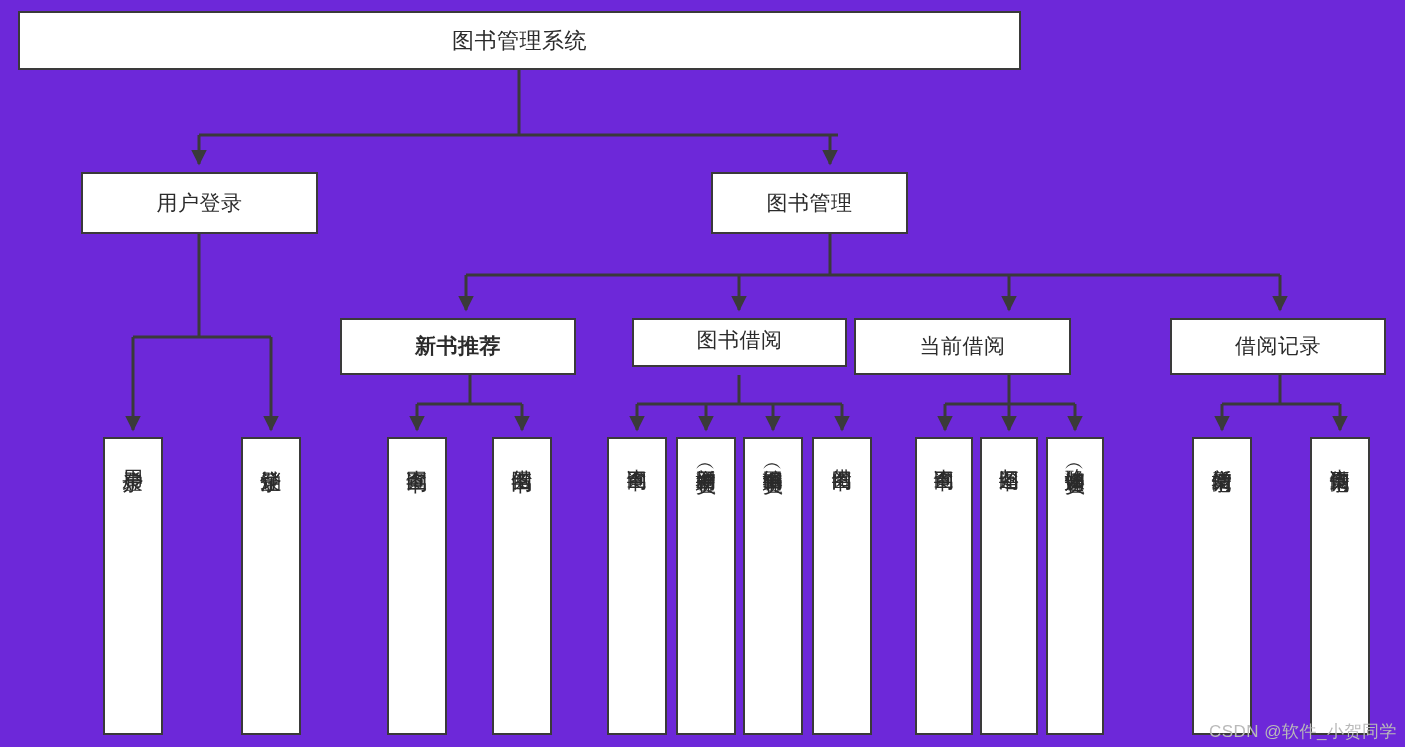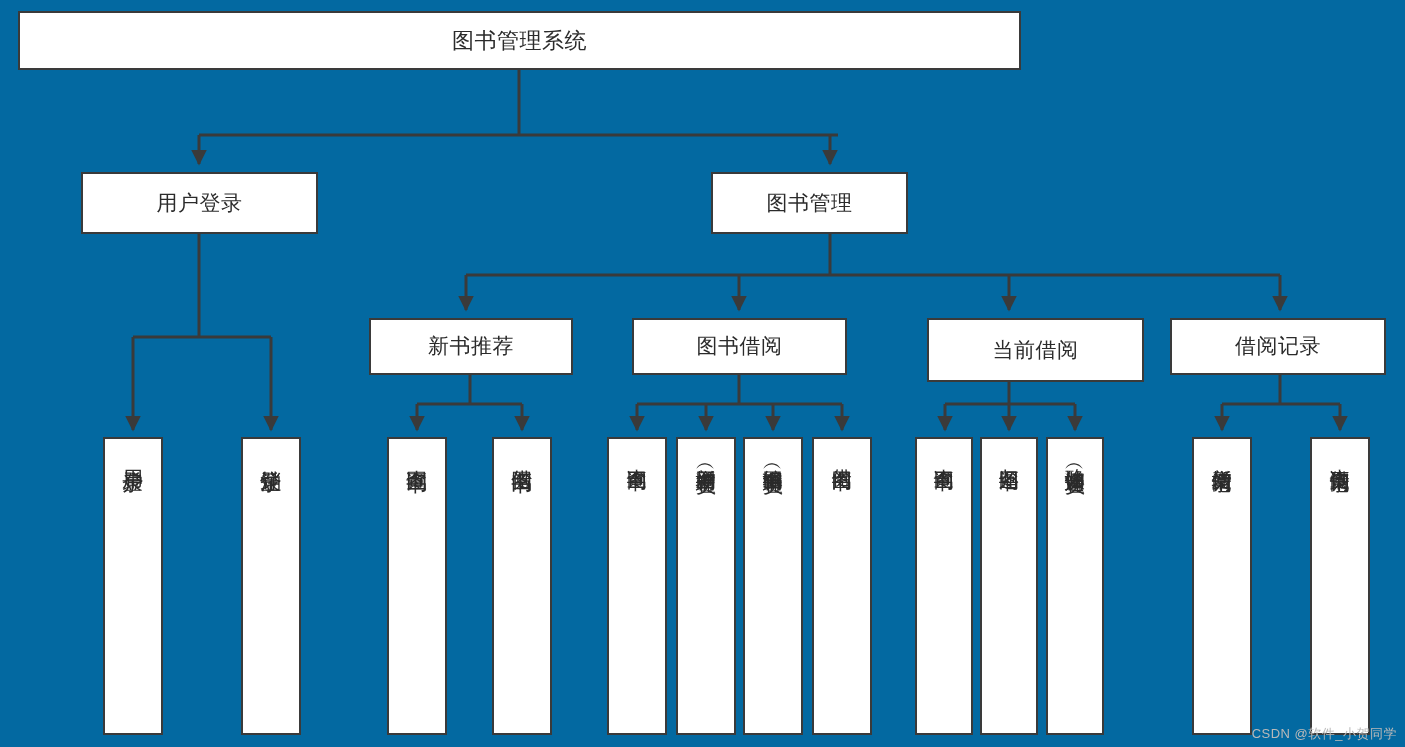--- a/index.html
+++ b/index.html
@@ -8,21 +8,21 @@
     padding: 0;
     background: #ffffff;
   }
   body {
     font-family: "Liberation Sans", "DejaVu Sans", sans-serif;
   }
   #diagram-canvas {
     position: relative;
     width: 1405px;
     height: 747px;
-    background: #0369a1;
+    background: #6d28d9;
     overflow: hidden;
   }
   #edge-layer {
     position: absolute;
     left: 0;
     top: 0;
     width: 1405px;
     height: 747px;
     pointer-events: none;
   }
@@ -67,21 +67,21 @@
   .node.vert.tall-text .node-label {
     font-size: 20px;
   }
   .node.vert.mid .node-label {
     font-size: 20px;
   }
   #watermark {
     position: absolute;
     right: 8px;
     bottom: 4px;
-    font-size: 13px;
+    font-size: 17px;
     color: #b9b9b9;
     letter-spacing: 0.5px;
     white-space: nowrap;
     user-select: none;
   }
 </style>
 </head>
 <body>
 
 <div id="diagram-canvas">
@@ -140,27 +140,27 @@
     <span class="node-label">图书管理系统</span>
   </div>
 
   <div class="node horiz" style="left:81px; top:172px; width:237px; height:62px;">
     <span class="node-label">用户登录</span>
   </div>
   <div class="node horiz" style="left:711px; top:172px; width:197px; height:62px;">
     <span class="node-label">图书管理</span>
   </div>
 
-  <div class="node horiz" style="left:369px; top:318px; width:204px; height:57px;">
+  <div class="node horiz" style="left:340px; top:318px; width:236px; height:57px;font-weight:bold;">
     <span class="node-label">新书推荐</span>
   </div>
-  <div class="node horiz" style="left:632px; top:318px; width:215px; height:57px;">
+  <div class="node horiz" style="left:632px; top:318px; width:215px; height:49px;font-family:Liberation Mono, monospace;">
     <span class="node-label">图书借阅</span>
   </div>
-  <div class="node horiz" style="left:927px; top:318px; width:217px; height:64px;">
+  <div class="node horiz" style="left:854px; top:318px; width:217px; height:57px;">
     <span class="node-label">当前借阅</span>
   </div>
   <div class="node horiz" style="left:1170px; top:318px; width:216px; height:57px;">
     <span class="node-label">借阅记录</span>
   </div>
 
   <div class="node vert" style="left:103px; top:437px; width:60px; height:298px;">
     <span class="node-label">用户登录</span>
   </div>
   <div class="node vert" style="left:241px; top:437px; width:60px; height:298px;">

